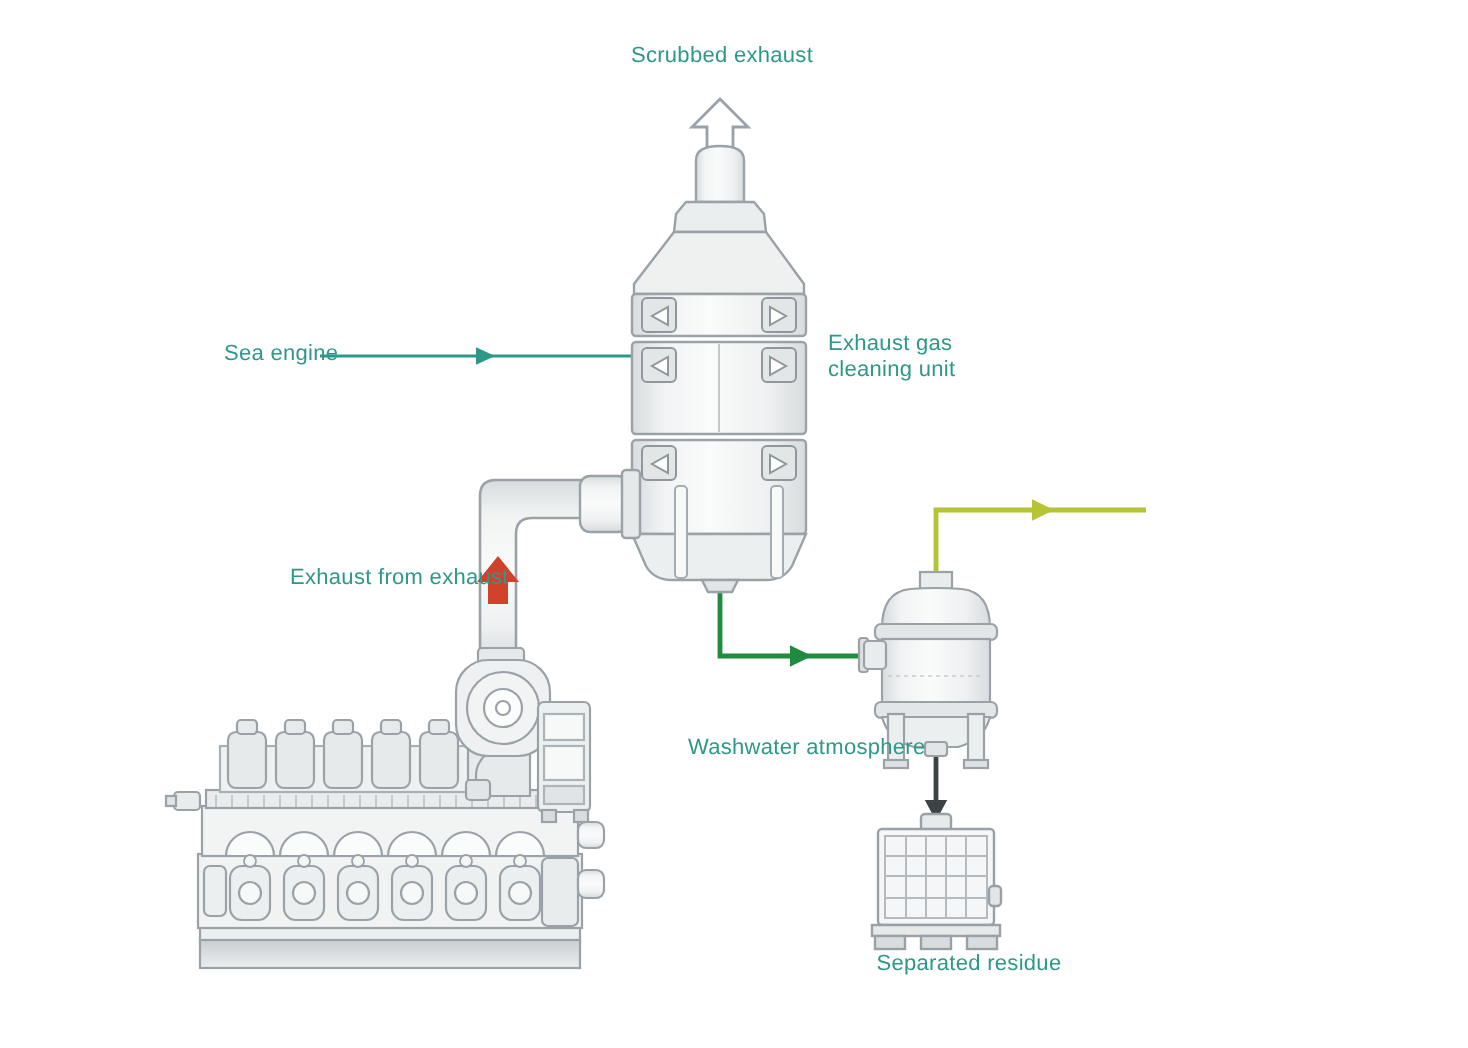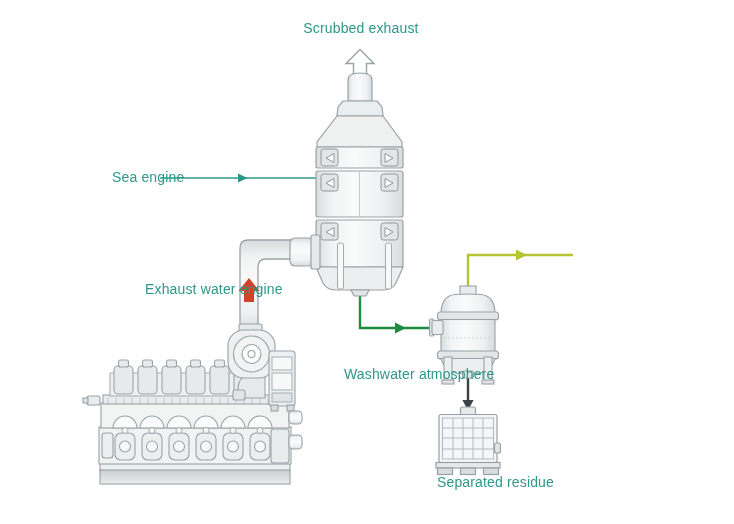--- a/index.html
+++ b/index.html
@@ -1,19 +1,19 @@
 <!DOCTYPE html>
 <html style="--teal: #2D9889; --flow-green: #1F8C3F; --flow-yellow: #B4C433; --arrow-red: #D2422B; --arrow-dark: #3D4245; --line-gray: #9AA2A7;"><head>
 <meta charset="utf-8">
 <style>
   html,body{margin:0;padding:0;background:#fff}
   .canvas{position:relative;width:734px;height:524px;background:#ffffff;overflow:hidden;
           font-family:"Liberation Sans",sans-serif}
   .canvas svg{position:absolute;left:0;top:0}
-  .lbl{position:absolute;font-size:14px;line-height:12.5px;letter-spacing:.15px;
+  .lbl{position:absolute;font-size:11px;line-height:12.5px;letter-spacing:.15px;
        color:var(--teal,#2D9889);white-space:nowrap}
   .lbl .ln{display:block}
   .lbl.center{text-align:center}
   
   .flow-teal{stroke:var(--teal,#2D9889)}
   .fill-teal{fill:var(--teal,#2D9889)}
   .flow-green{stroke:var(--flow-green,#1F8C3F)}
   .fill-green{fill:var(--flow-green,#1F8C3F)}
   .flow-yellow{stroke:var(--flow-yellow,#B4C433)}
   .fill-yellow{fill:var(--flow-yellow,#B4C433)}
@@ -237,19 +237,23 @@
       <rect x="483.5" y="468" width="15" height="6.5" fill="#d8dcde"></rect>
     </g>
   </svg>
 
   <div class="lbl center" style="left:296px;top:22px;width:130px">
     <span class="ln">Scrubbed exhaust</span>
   </div>
 
   <div class="lbl" style="left:112px;top:171px">Sea engine</div>
 
-
-  <div class="lbl" style="left:145px;top:283px">Exhaust water engine</div>
+  <div class="lbl" style="left:414px;top:166px">
+    <span class="ln">Exhaust gas</span>
+    <span class="ln">cleaning unit</span>
+  </div>
+
+  <div class="lbl" style="left:145px;top:283px">Exhaust from exhaust</div>
 
   <div class="lbl" style="left:344px;top:368px">Washwater atmosphere</div>
 
   <div class="lbl center" style="left:437px;top:476px;width:95px">Separated residue</div>
 </div>
 
 </body></html>

